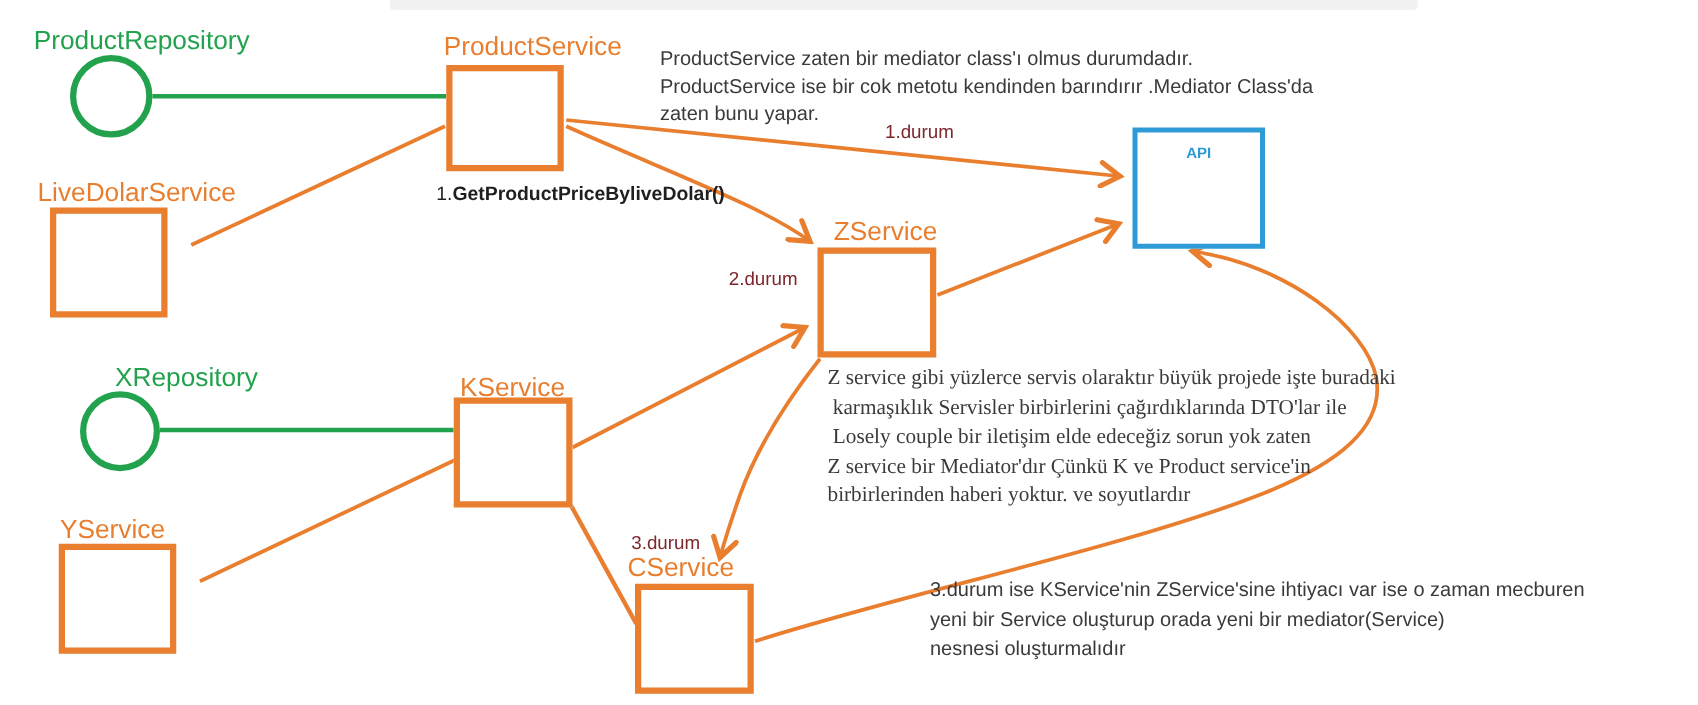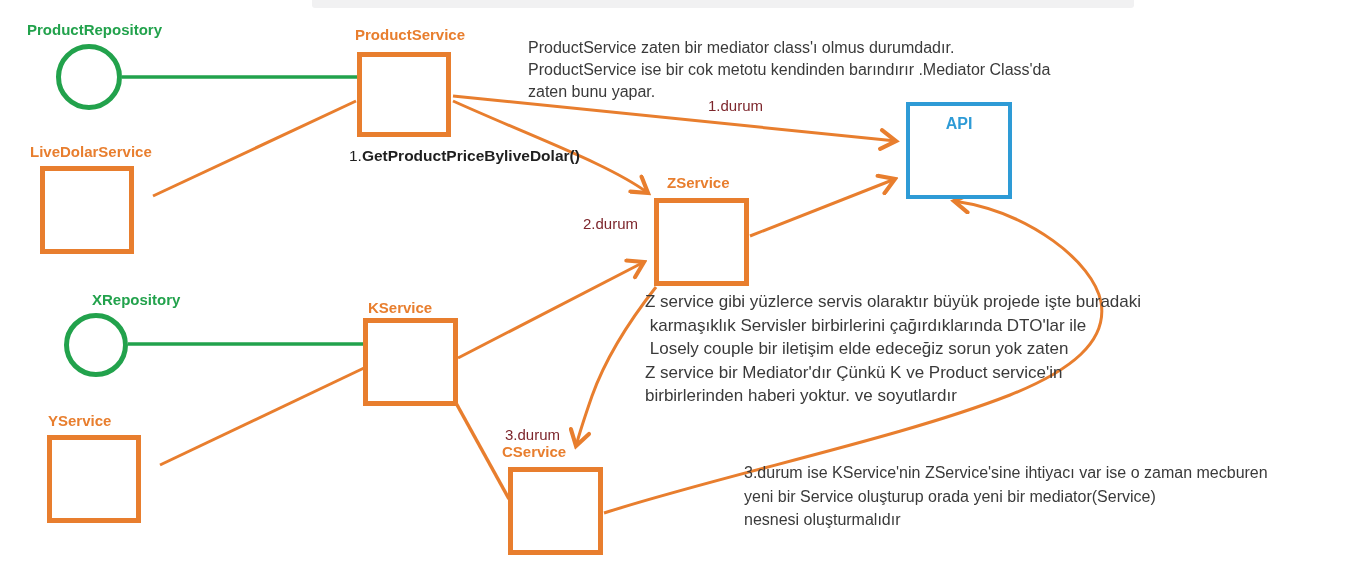--- a/index.html
+++ b/index.html
@@ -1,28 +1,28 @@
 <!DOCTYPE html>
 <html><head>
 <meta charset="utf-8">
 <style>
   html,body{margin:0;padding:0;background:#ffffff;}
   #canvas{
     position:relative;width:1358px;height:564px;background:#ffffff;overflow:hidden;
     font-family:"Liberation Sans", sans-serif;color:#303030;
   }
   .abs{position:absolute;}
-  .node-label{font-weight:bold;font-size:15px;white-space:nowrap;}
+  .node-label{font-weight:normal;font-size:21px;white-space:nowrap;}
   .green-text{color:#22A24C;}
   .orange-text{color:#E87E2E;}
   .maroon-text{color:#7D262C;font-size:15px;white-space:nowrap;}
   .box{position:absolute;border:5px solid #E87E2E;background:#ffffff;box-sizing:border-box;}
   .circle{position:absolute;border:5px solid #22A24C;border-radius:50%;background:#ffffff;box-sizing:border-box;}
   .api-box{position:absolute;border:4px solid #2E9BD6;background:#ffffff;box-sizing:border-box;text-align:center;}
-  .api-label{color:#2E9BD6;font-weight:bold;font-size:16px;margin-top:9px;}
+  .api-label{color:#2E9BD6;font-weight:bold;font-size:12px;margin-top:9px;}
   .note{position:absolute;color:#3a3a3a;}
   .note div{white-space:pre;}
   .note-top{font-size:16px;line-height:22px;}
   .note-mid{font-size:17px;line-height:23.5px;}
   .note-bot{font-size:16px;line-height:23.5px;}
   .method{font-size:15.5px;color:#1f1f1f;white-space:nowrap;}
   .method b{font-weight:bold;}
   .topbar{position:absolute;left:312px;top:0;width:822px;height:8px;background:#f1f1f2;border-radius:0 0 3px 3px;}
   svg.edges{position:absolute;left:0;top:0;width:1358px;height:564px;pointer-events:none;}
 </style>
@@ -87,21 +87,21 @@
 
   <div class="abs maroon-text" style="left:672px;top:97px;margin-left:36px;">1.durum</div>
   <div class="abs maroon-text" style="left:583px;top:215px;">2.durum</div>
 
   <div class="note note-top" style="left:528px;top:37px;">
     <div>ProductService zaten bir mediator class'ı olmus durumdadır.</div>
     <div>ProductService ise bir cok metotu kendinden barındırır .Mediator Class'da</div>
     <div>zaten bunu yapar.</div>
   </div>
 
-  <div class="note note-mid" style="left:645px;top:290px;">
+  <div class="note note-mid" style="left:662px;top:290px;font-family:Liberation Serif, serif;">
     <div>Z service gibi yüzlerce servis olaraktır büyük projede işte buradaki</div>
     <div> karmaşıklık Servisler birbirlerini çağırdıklarında DTO'lar ile</div>
     <div> Losely couple bir iletişim elde edeceğiz sorun yok zaten</div>
     <div>Z service bir Mediator'dır Çünkü K ve Product service'in</div>
     <div>birbirlerinden haberi yoktur. ve soyutlardır</div>
   </div>
 
   <div class="note note-bot" style="left:744px;top:461px;">
     <div>3.durum ise KService'nin ZService'sine ihtiyacı var ise o zaman mecburen</div>
     <div>yeni bir Service oluşturup orada yeni bir mediator(Service)</div>

